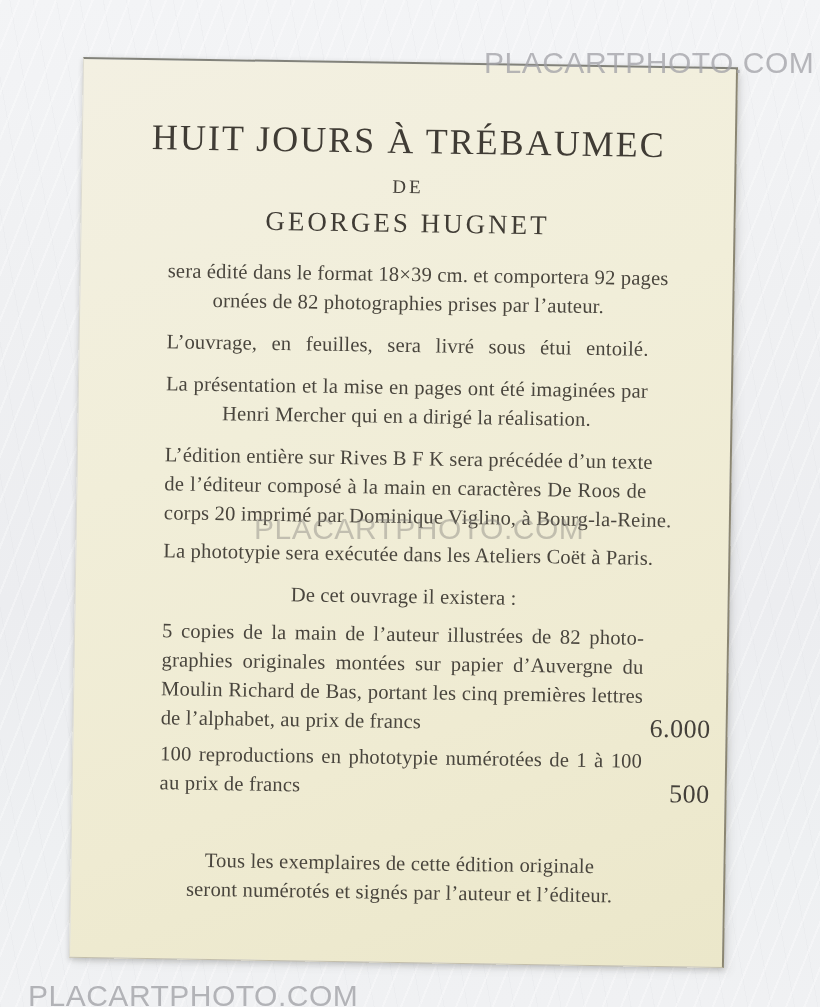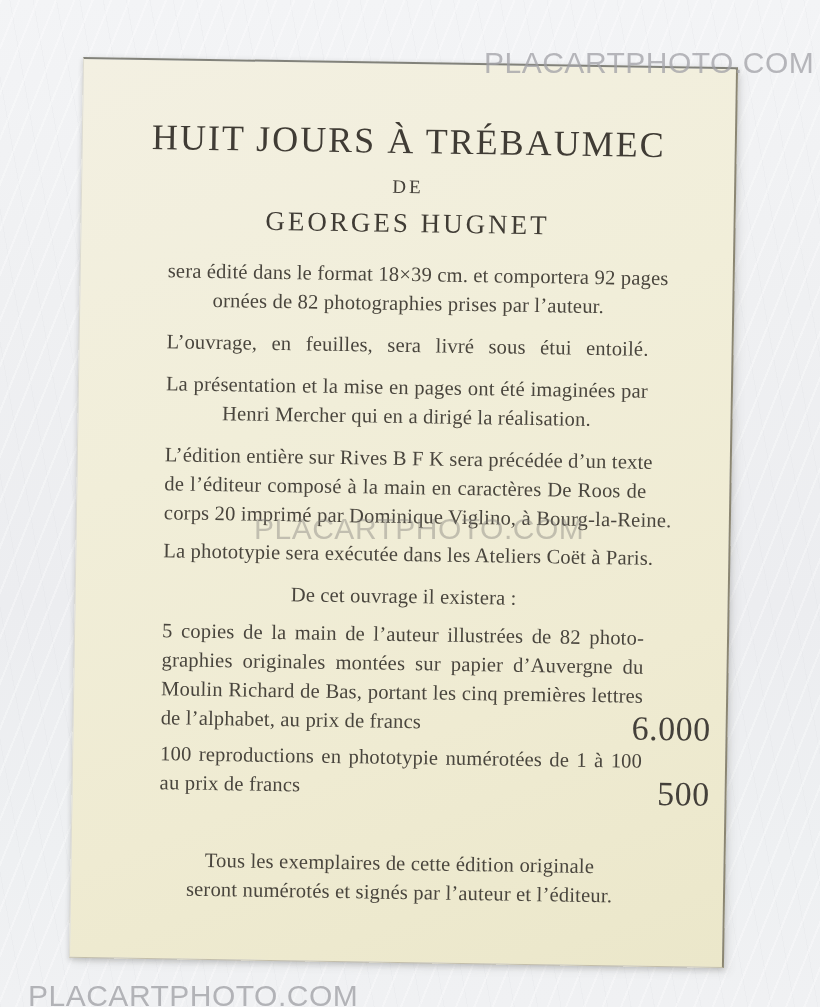--- a/index.html
+++ b/index.html
@@ -68,21 +68,21 @@
   .m48 { margin-top: 48px; }
 
   .line { white-space: nowrap; }
   .line.j { text-align: justify; text-align-last: justify; }
   .line.c { text-align: center; }
   .line.l { text-align: left; }
 
   .price-row { position: relative; }
   .price {
     position: absolute; right: -68px; bottom: -3px;
-    font-size: 34px; letter-spacing: 0.5px;
+    font-size: 26px; letter-spacing: 0.5px;
     color: #44403a;
   }
 
   
   .watermark {
     position: absolute; z-index: 5;
     font-family: "Liberation Sans", sans-serif;
     font-size: 30px; letter-spacing: 0.5px;
     pointer-events: none;
     white-space: nowrap;

